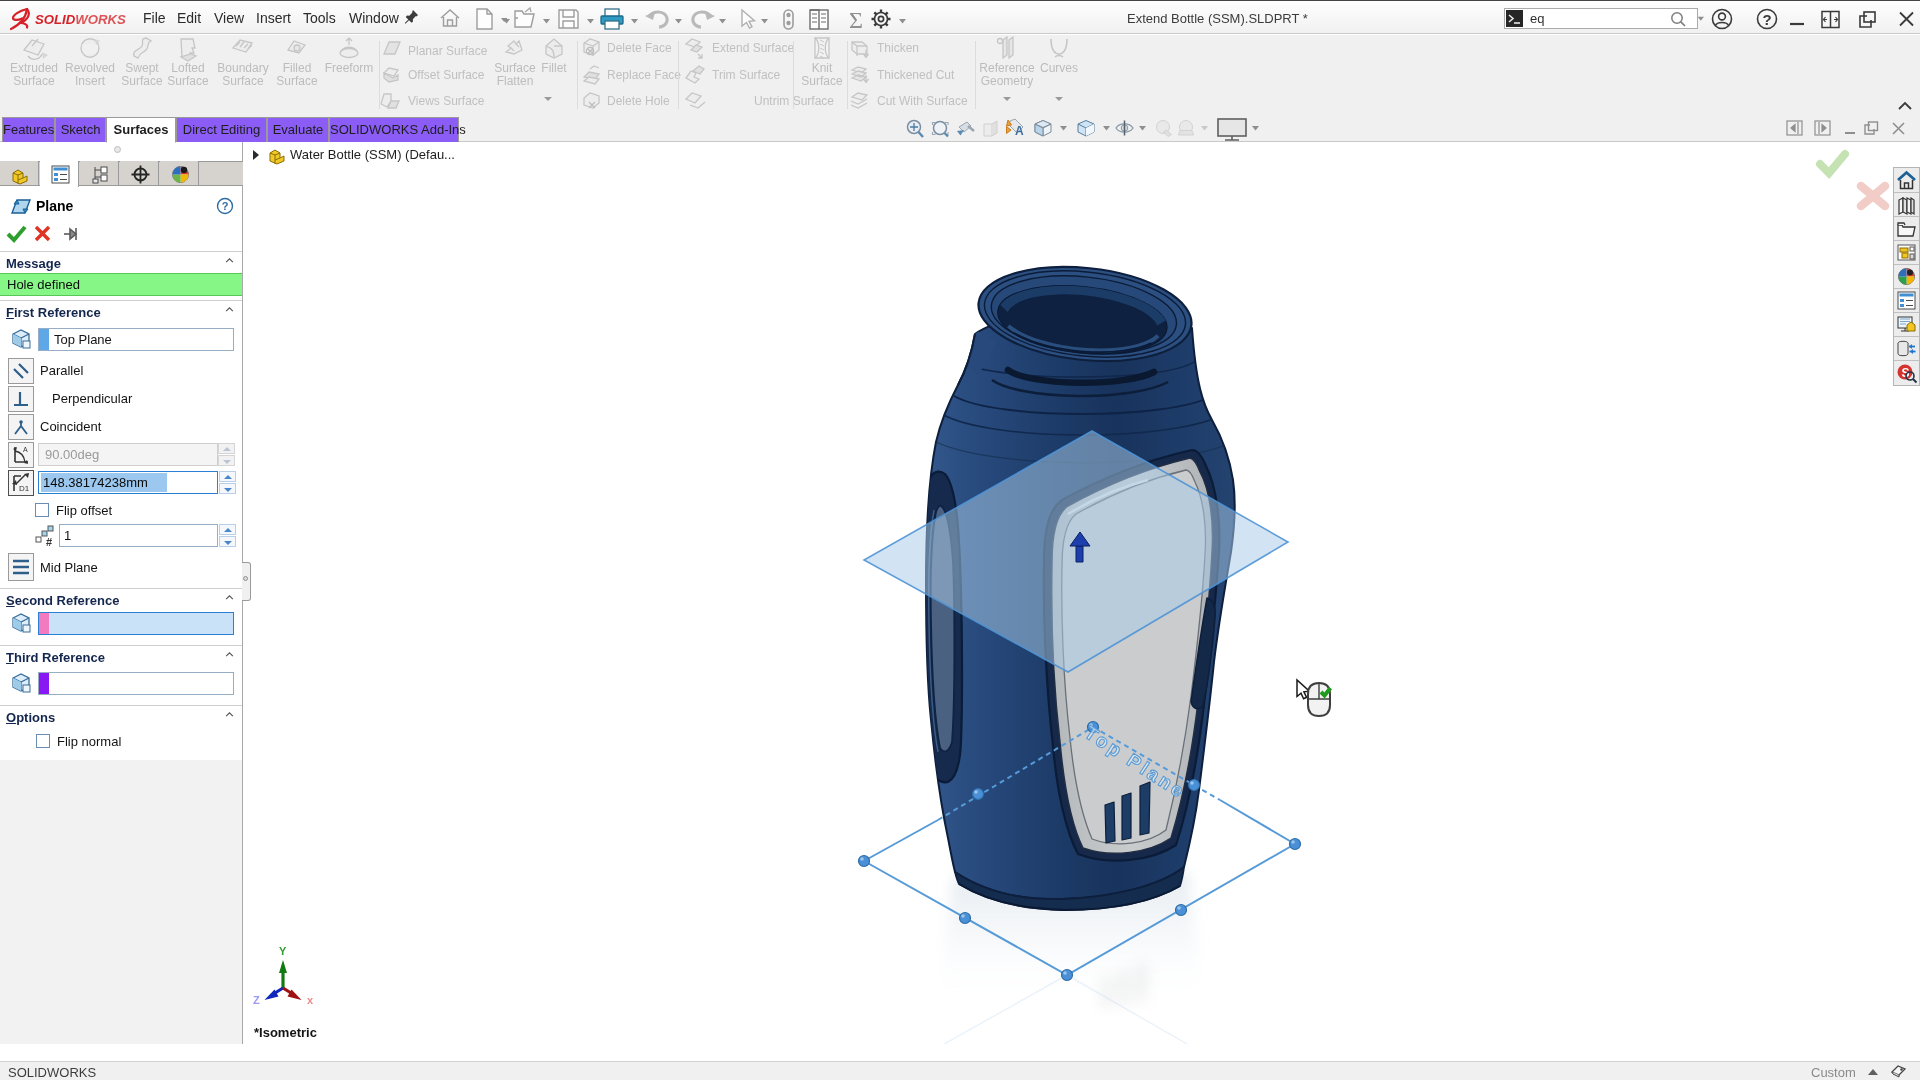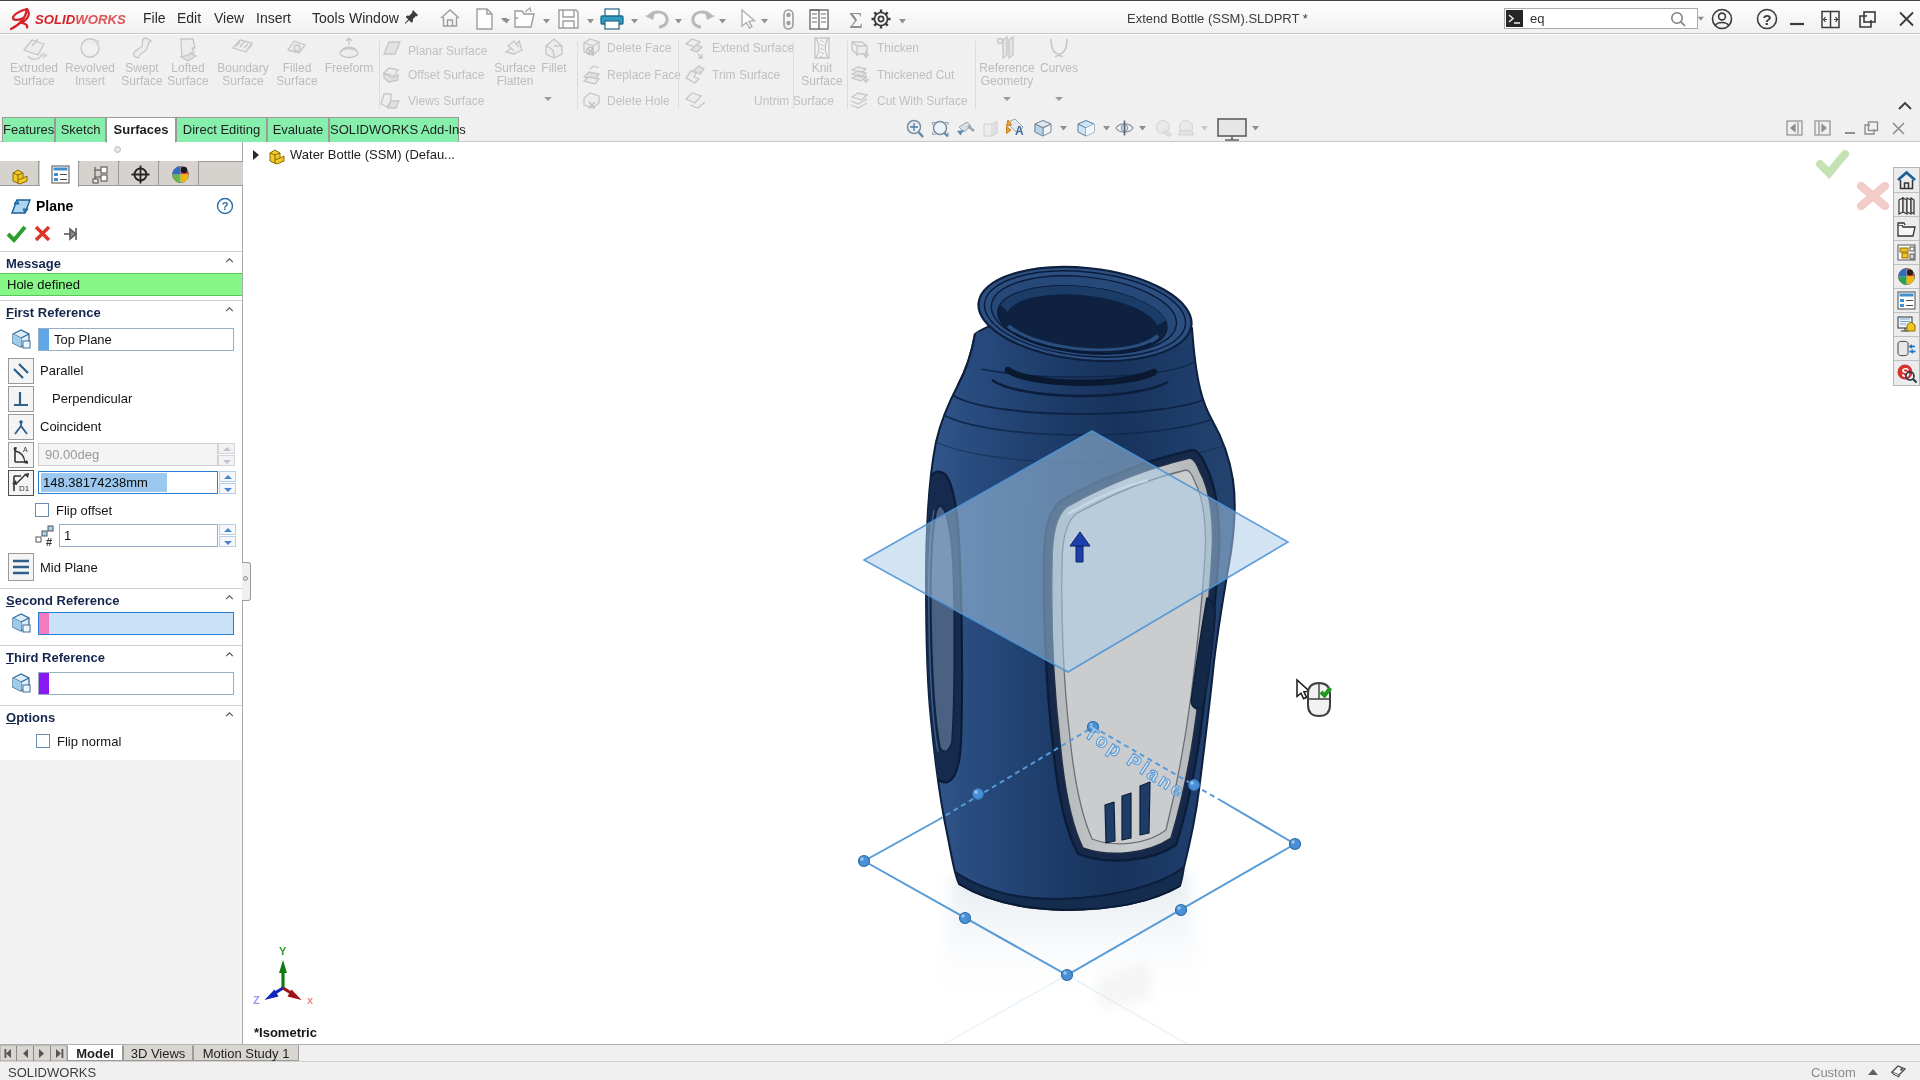--- a/index.html
+++ b/index.html
@@ -11,21 +11,21 @@
 .menuitem { position:absolute; top:9px; font-size:14px; color:#2b2b2b; }
 #titletext { position:absolute; top:10px; left:1127px; width:160px; font-size:13px; color:#3c3c3c; white-space:nowrap; }
 
 #ribbon { left:0; top:35px; width:1920px; height:80px; background:#f0f0f1; }
 .rsep { position:absolute; top:6px; width:1px; height:68px; background:#dcdcdc; }
 .biglabel { position:absolute; top:27px; font-size:12px; color:#bcbcbc; text-align:center; line-height:13px; white-space:pre-line; }
 .rowitem { position:absolute; font-size:12px; color:#c0c0c0; white-space:nowrap; }
 .dd { position:absolute; width:0; height:0; border-left:4px solid transparent; border-right:4px solid transparent; border-top:4px solid #9a9a9a; }
 
 #tabrow { left:0; top:115px; width:1920px; height:27px; background:#f0f0f1; border-bottom:1px solid #c9c9c9; }
-.rtab { position:absolute; top:2px; height:25px; background:#86efac; border:1px solid #9c9a97; border-bottom:none; font-size:13px; color:#1e1e1e; text-align:center; padding-top:4px; white-space:nowrap; }
+.rtab { position:absolute; top:2px; height:25px; background:#8b5cf6; border:1px solid #9c9a97; border-bottom:none; font-size:13px; color:#1e1e1e; text-align:center; padding-top:4px; white-space:nowrap; }
 .rtab.active { background:#ffffff; font-weight:bold; border:1px solid #9c9a97; border-bottom:1px solid #fff; height:26px; z-index:3; }
 
 #panel { left:0; top:142px; width:243px; height:902px; background:#ffffff; border-right:1px solid #a8a8a8; }
 .ptabs { position:absolute; left:0; top:19px; width:243px; height:25px; background:#d6d3ce; border-top:1px solid #9a9a9a; border-bottom:1px solid #9a9a9a; }
 .ptab { position:absolute; top:0px; width:39px; height:24px; background:#d6d3ce; border-right:1px solid #9a9a9a; }
 .ptab.active { background:#ffffff; height:26px; border-bottom:none; }
 .sechdr { position:absolute; left:0; width:242px; font-size:13px; font-weight:bold; color:#13264d; padding-left:6px; border-top:1px solid #cfcfcf; padding-top:4px; height:22px; background:#fff; }
 .chev { position:absolute; right:8px; top:7px; width:9px; height:5px; }
 .plabel { position:absolute; font-size:13px; color:#141414; white-space:nowrap; }
 .pfield { position:absolute; height:23px; background:#fff; border:1px solid #96adc4; }
@@ -62,21 +62,21 @@
         <path d="M21 5 C 13 7, 7 11, 7 14 C 7 16.5, 12 16.5, 16 14.5"></path>
         <path d="M21 5 C 20 12, 15 20, 5 25"></path>
         <path d="M21 5 C 25 10, 22 16, 14 19 C 19 19, 22 21, 21 23.5"></path>
       </g>
       <text x="29" y="19.5" font-size="13.2" font-weight="bold" font-style="italic" fill="#d62128" font-family="Liberation Sans, sans-serif">SOLID<tspan fill="#dd5458">WORKS</tspan></text>
     </svg>
     <div class="menuitem" style="left:143px">File</div>
     <div class="menuitem" style="left:177px">Edit</div>
     <div class="menuitem" style="left:214px">View</div>
     <div class="menuitem" style="left:256px">Insert</div>
-    <div class="menuitem" style="left:312px">Tools</div>
+    <div class="menuitem" style="left:303px">Tools</div>
     <div class="menuitem" style="left:349px">Window</div>
 
     <svg class="abs" style="left:404px;top:8px" width="16" height="16" viewBox="0 0 16 16">
       <g fill="#3c3c3c">
           <path d="M9 1 L14 6 L12.6 7.4 L11.9 7.1 L8.8 10.2 L9 12.4 L7.6 13.8 L5 11.2 L1.5 14.7 L0.8 14 L4.3 10.5 L1.7 7.9 L3.1 6.5 L5.3 6.7 L8.4 3.6 L8.1 2.9 Z"></path>
         </g>
     </svg>
 
     <svg class="abs" style="left:437px;top:5px" width="470" height="26" viewBox="0 0 470 26">
       <g stroke="#9d9d9d" fill="none" stroke-width="1.4">
@@ -931,39 +931,20 @@
 
       <g transform="translate(3,195)">
           <circle cx="8" cy="9" r="7.5" fill="#d43430"></circle>
           <text x="4.5" y="14" font-size="12" font-weight="bold" fill="#fff" font-family="Liberation Sans, sans-serif">S</text>
           <circle cx="13" cy="13" r="4" fill="none" stroke="#234" stroke-width="1.6"></circle>
           <path d="M16 16 l3.5 3.5" stroke="#234" stroke-width="2"></path>
         </g>
     </svg>
   </div>
 
-  <div id="bottomtabs" class="abs">
-    <svg class="abs" style="left:0;top:0" width="68" height="17" viewBox="0 0 68 17">
-      <rect x="0" y="0" width="67" height="16" fill="#d9d6d2" stroke="#9c9a97"></rect>
-      <g stroke="#8a8a8a" stroke-width="1">
-          <path d="M16.5 1 V16 M33.5 1 V16 M50.5 1 V16"></path>
-        </g>
-      <g fill="#555">
-        <path d="M11 4 l-5 4.5 5 4.5 z"></path>
-          <rect x="4.5" y="4" width="1.8" height="9"></rect>
-        <path d="M28 4 l-5 4.5 5 4.5 z"></path>
-        <path d="M39 4 l5 4.5 -5 4.5 z"></path>
-        <path d="M56 4 l5 4.5 -5 4.5 z"></path>
-          <rect x="61.5" y="4" width="1.8" height="9"></rect>
-      </g>
-    </svg>
-    <div class="btab active" style="left:67px;width:56px">Model</div>
-    <div class="btab" style="left:123px;width:70px">3D Views</div>
-    <div class="btab" style="left:193px;width:106px">Motion Study 1</div>
-  </div>
   <div id="statusbar" class="abs">
     <div class="abs" style="left:8px;top:3px">SOLIDWORKS</div>
     <div class="abs" style="left:1811px;top:3px;color:#8a8a8a">Custom</div>
     <div class="abs" style="left:1868px;top:7px;width:0;height:0;border-left:5px solid transparent;border-right:5px solid transparent;border-bottom:6px solid #5f5f5f"></div>
     <svg class="abs" style="left:1890px;top:2px" width="18" height="15" viewBox="0 0 18 15">
         <path d="M2 8 L8 2 L15 5 L9 11 Z" fill="#f6f6f6" stroke="#444" stroke-width="1.3"></path>
         <path d="M9 11 L9 13 L3 10 L2 8" fill="#ddd" stroke="#444" stroke-width="1"></path>
         <circle cx="11.5" cy="5.5" r="1.2" fill="#444"></circle>
       </svg>
   </div>

